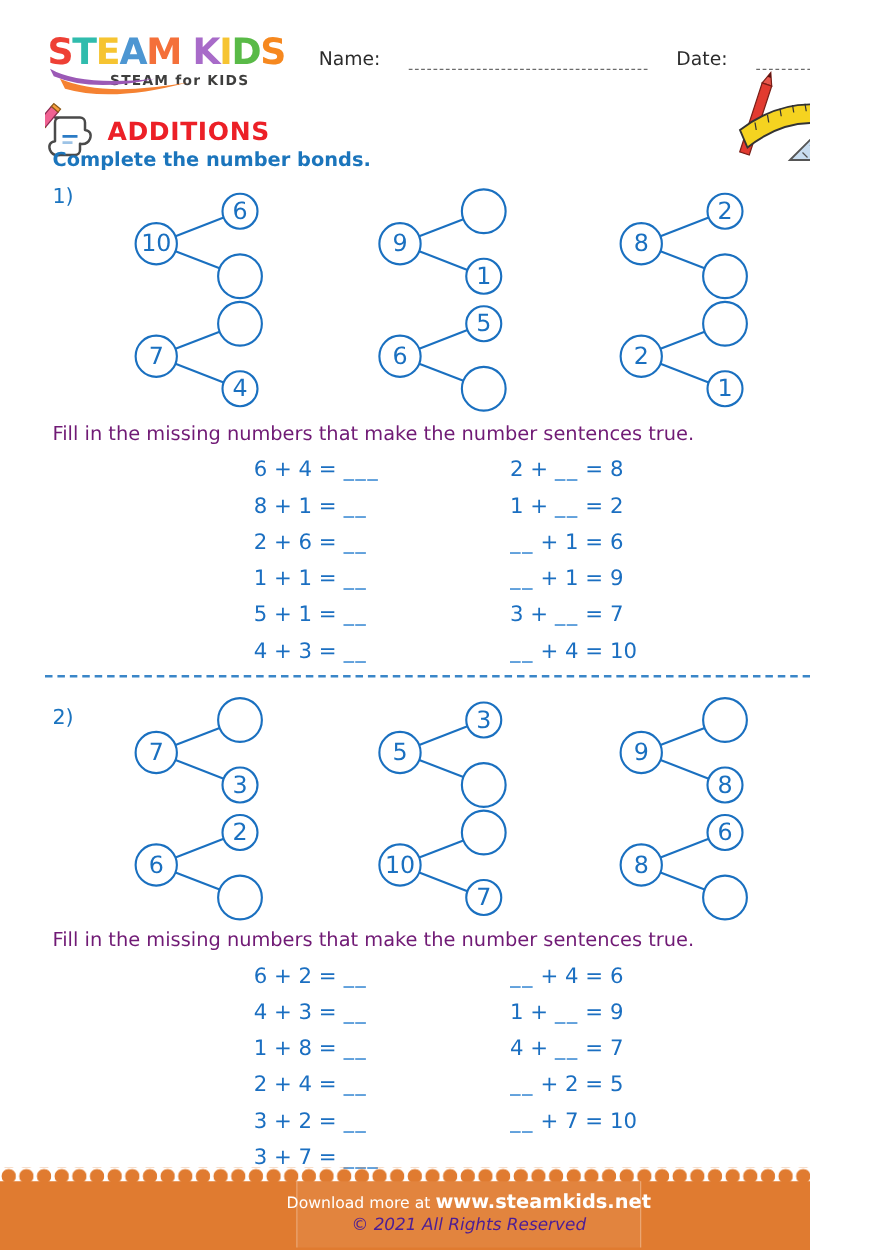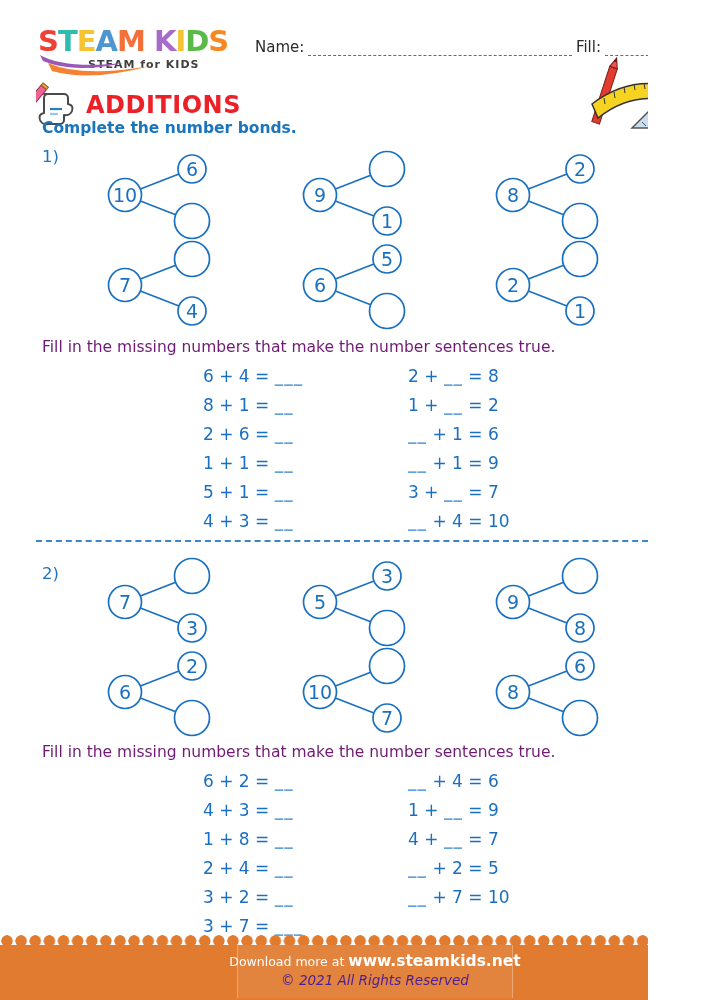--- a/index.html
+++ b/index.html
@@ -7,30 +7,30 @@
         font-family:"DejaVu Sans","Liberation Sans",sans-serif;}
 
   
   .logo{position:absolute;left:38px;top:26px;width:200px;}
   .logo-word{font-weight:bold;font-size:29px;letter-spacing:-1px;line-height:30px;white-space:pre;}
   .logo-swoosh{position:absolute;left:0;top:28px;}
   .logo-tagline{margin-left:50px;margin-top:2px;font-size:11px;font-weight:bold;
                 color:#3E3E3D;letter-spacing:1px;}
 
   .name-date{position:absolute;left:255px;top:38px;width:445px;display:flex;
-             align-items:flex-end;gap:4px;font-size:15px;color:#2b2b2b;}
+             align-items:flex-end;gap:23px;font-size:15px;color:#2b2b2b;}
   .nd-label{white-space:nowrap;line-height:18px;}
   .nd-line{border-bottom:1.6px dashed #6b6b6b;height:15px;}
   .name-line{flex:1 1 auto;}
   .date-line{width:95px;}
 
   .ruler-icon{position:absolute;left:588px;top:56px;}
 
   .title-row{position:absolute;left:36px;top:82px;display:flex;align-items:center;gap:10px;}
-  .page-title{margin:0;font-size:24px;font-weight:bold;color:#EC2027;letter-spacing:0.5px;}
+  .page-title{margin:0;font-size:20px;font-weight:bold;color:#EC2027;letter-spacing:0.5px;}
   .instruction{position:absolute;left:42px;top:119px;font-size:15.5px;font-weight:bold;color:#1B75BC;}
 
   
   .sec-label{position:absolute;left:42px;font-size:16.5px;color:#1B74C0;}
   #bonds-layer{position:absolute;left:0;top:0;}
   .fill-heading{position:absolute;left:42px;font-size:15.5px;font-weight:500;color:#701a75;}
 
   .sent-col{position:absolute;display:flex;flex-direction:column;}
   .sentence{height:29px;line-height:29px;font-size:17px;color:#1B6FC1;white-space:pre;}
   .sentence .blank{color:#62A1DC;font-weight:bold;letter-spacing:1px;}
@@ -62,21 +62,21 @@
     <svg class="logo-swoosh" width="120" height="22" viewBox="0 0 120 22">
       <path d="M2,1 Q26,15 86,9 Q36,20 5,7 Z" fill="#9B59B6"></path>
       <path d="M10,9 Q44,24 112,12 Q52,28 14,17 Z" fill="#F58232"></path>
     </svg>
     <div class="logo-tagline">STEAM for KIDS</div>
   </div>
 
   <div class="name-date">
     <span class="nd-label">Name:</span>
     <span class="nd-line name-line"></span>
-    <span class="nd-label">Fill:</span>
+    <span class="nd-label">Date:</span>
     <span class="nd-line date-line"></span>
   </div>
 
   <svg class="ruler-icon" width="100" height="88" viewBox="0 0 100 88">
     <g transform="translate(28,4) rotate(18)">
       <polygon points="0,-2 4,8 -4,8" fill="#E8574C" stroke="#7a1f18" stroke-width="1"></polygon>
       <polygon points="0,-2 1.5,2 -1.5,2" fill="#5a1410"></polygon>
       <rect x="-4" y="8" width="8" height="58" fill="#E23B30" stroke="#7a1f18" stroke-width="1"></rect>
     </g>
     <g>

